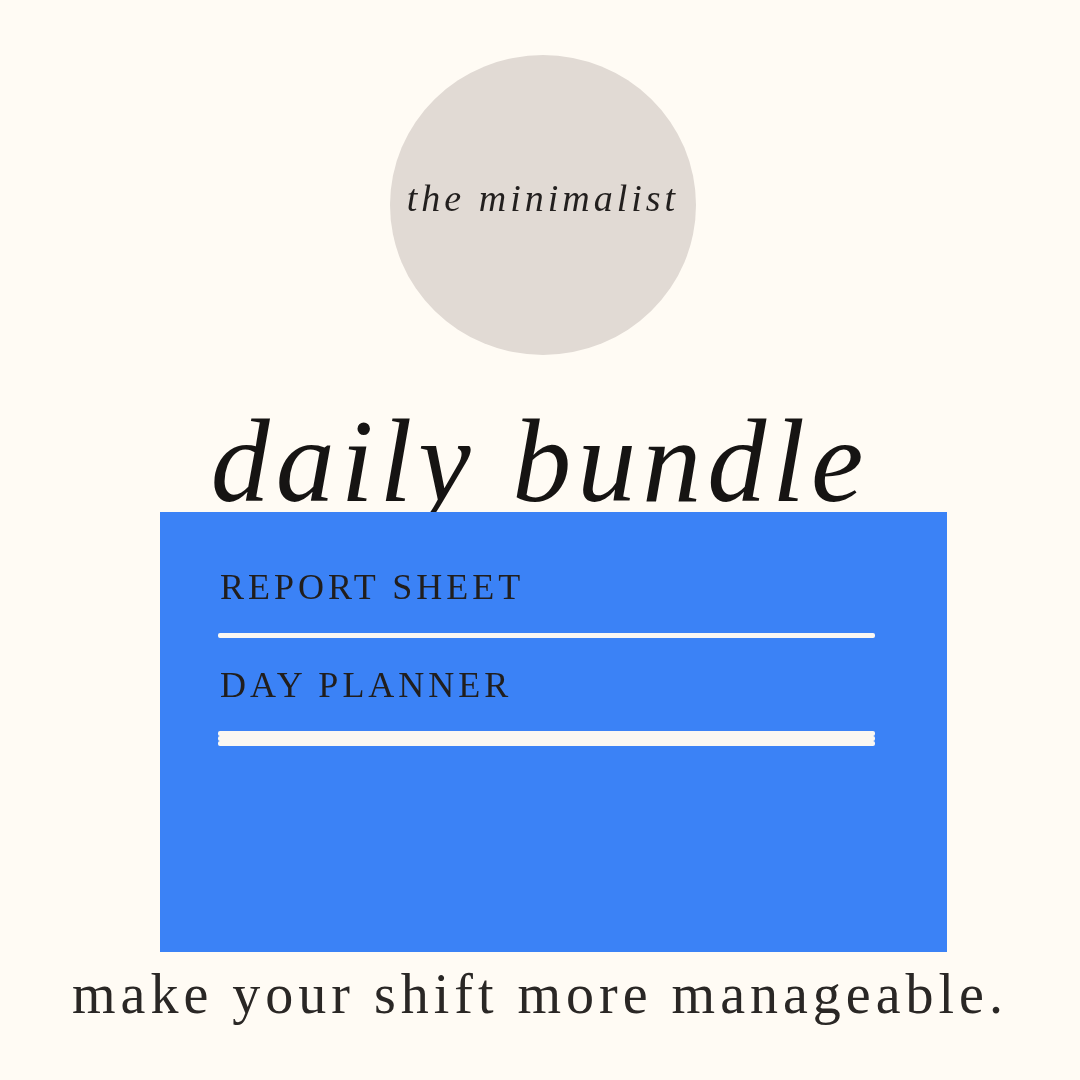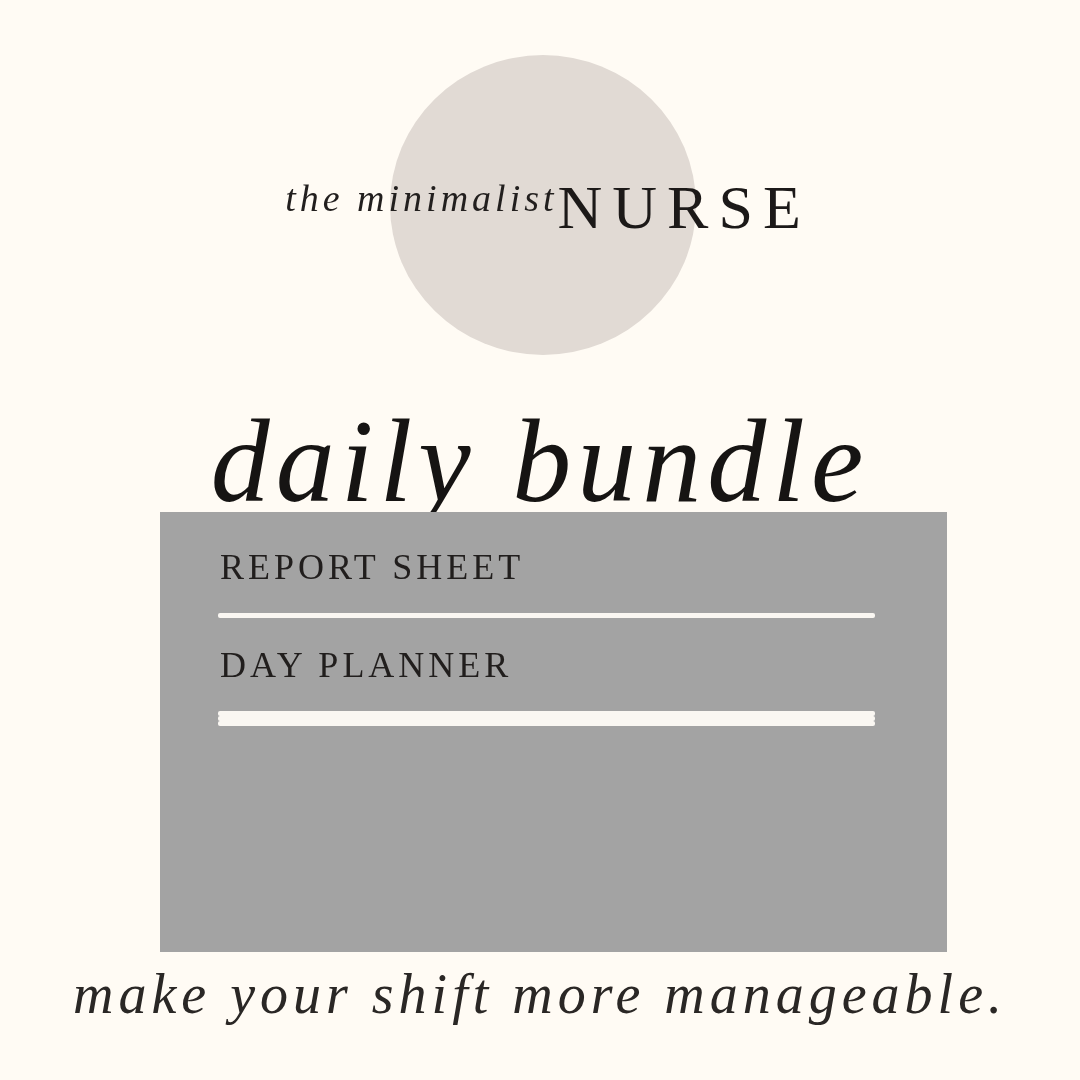--- a/index.html
+++ b/index.html
@@ -65,23 +65,23 @@
     margin-top: 32px;
   }
 
   
   .bundle-panel {
     position: absolute;
     left: 160px;
     top: 512px;
     width: 787px;
     height: 440px;
-    background: #a3a3a3;
+    background: #3b82f6;
     box-sizing: border-box;
-    padding-top: 8px;
+    padding-top: 28px;
   }
   .bundle-row {
     height: 93px;
     display: flex;
     align-items: center;
     padding-left: 60px;
     box-sizing: border-box;
   }
   .item-label {
     font-size: 36px;
@@ -104,33 +104,31 @@
     border-radius: 2px;
   }
 
   
   .tagline {
     position: absolute;
     left: 0;
     top: 962px;
     width: 1080px;
     text-align: center;
-    font-style: italic;
     font-size: 56px;
     letter-spacing: 5px;
     color: #2A2725;
     white-space: nowrap;
   }
 </style>
 </head>
 <body>
 
 <div class="logo-circle">
   <div class="logo-script">the minimalist</div>
-  <div class="logo-name">NURSE</div>
 </div>
 
 <div class="poster-title">daily bundle</div>
 
 <div class="bundle-panel">
 
   <div class="bundle-row">
 
     <span class="item-label">REPORT SHEET</span>
   </div>

